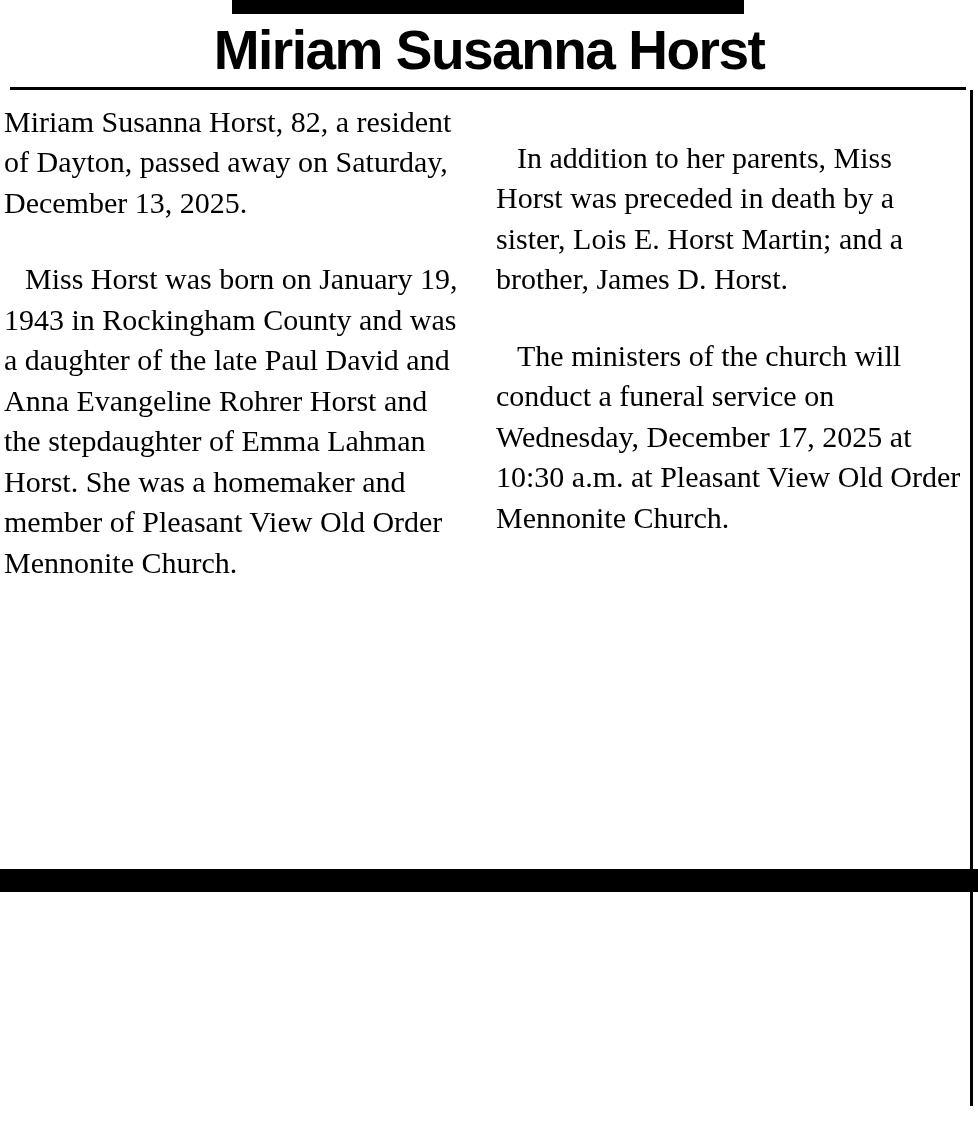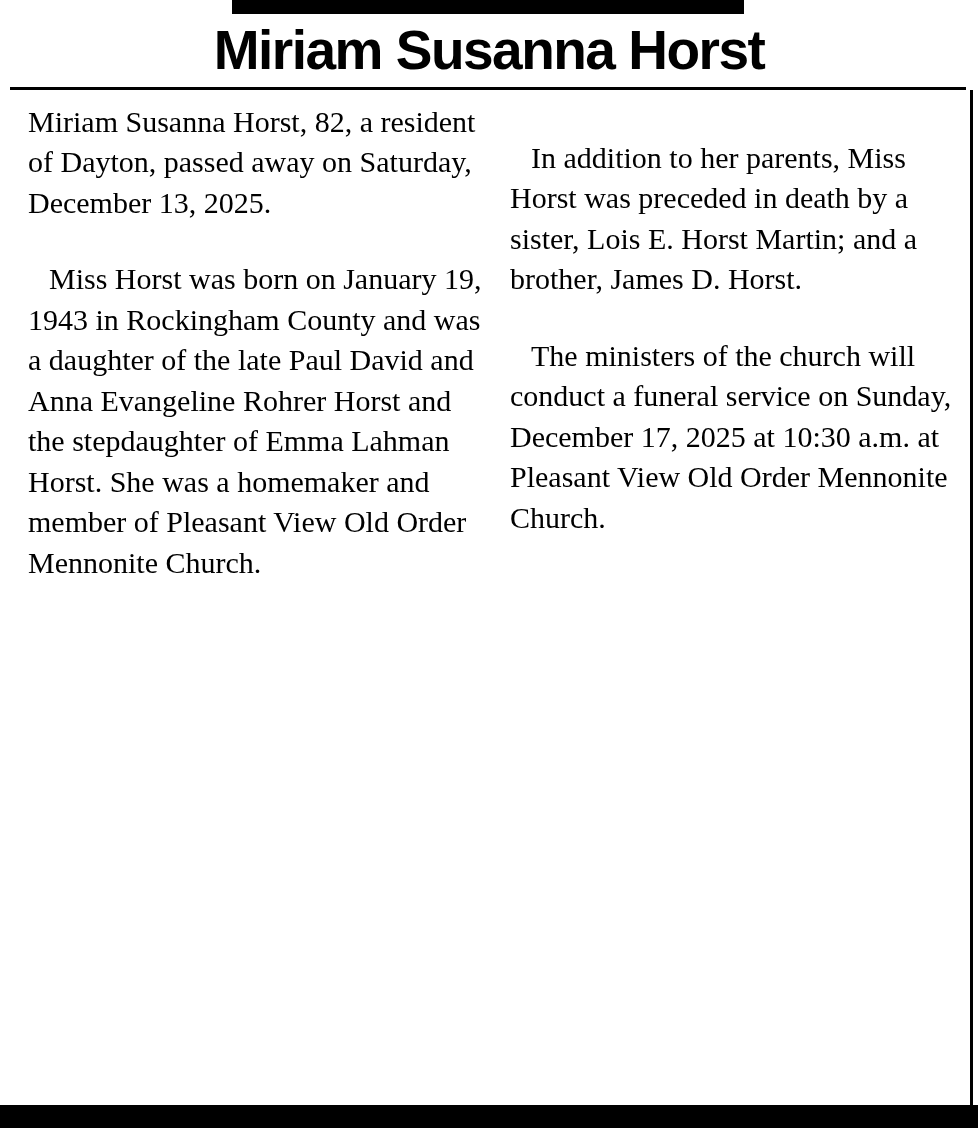--- a/index.html
+++ b/index.html
@@ -10,21 +10,21 @@
   body {
     width: 978px;
     height: 1128px;
     font-family: "Liberation Serif", serif;
     color: #000000;
     overflow: hidden;
   }
   .page {
     position: relative;
     width: 978px;
-    height: 1128px;
+    height: 892px;
     background: #ffffff;
   }
   .top-bar {
     position: absolute;
     top: 0;
     left: 232px;
     width: 512px;
     height: 14px;
     background: #000000;
   }
@@ -38,21 +38,21 @@
     line-height: 1.05;
     letter-spacing: -1.5px;
   }
   .rule {
     border-top: 3px solid #000000;
     margin: 7px 12px 6px 10px;
   }
   .columns {
     display: flex;
     gap: 26px;
-    padding: 6px 12px 0 28px;
+    padding: 6px 12px 0 4px;
   }
   .col {
     width: 466px;
     font-size: 30px;
     line-height: 40.5px;
     text-align: left;
   }
   .col p {
     margin: 0;
   }
@@ -90,21 +90,21 @@
 
   <div class="columns">
 
     <div class="col">
       <p>Miriam Susanna Horst, 82, a resident of Dayton, passed away on Saturday, December 13, 2025.</p>
       <p class="ind">Miss Horst was born on January 19, 1943 in Rockingham County and was a daughter of the late Paul David and Anna Evangeline Rohrer Horst and the stepdaughter of Emma Lahman Horst. She was a homemaker and member of Pleasant View Old Order Mennonite Church.</p>
     </div>
 
     <div class="col">
       <p class="ind">In addition to her parents, Miss Horst was preceded in death by a sister, Lois E. Horst Martin; and a brother, James D. Horst.</p>
-      <p class="ind">The ministers of the church will conduct a funeral service on Sunday, December 17, 2025 at 10:30 a.m. at Pleasant View Old Order Mennonite Church.</p>
+      <p class="ind">The ministers of the church will conduct a funeral service on Wednesday, December 17, 2025 at 10:30 a.m. at Pleasant View Old Order Mennonite Church.</p>
     </div>
 
   </div>
 
   <div class="right-line"></div>
 
   <div class="bottom-bar"></div>
 
 </div>
 

